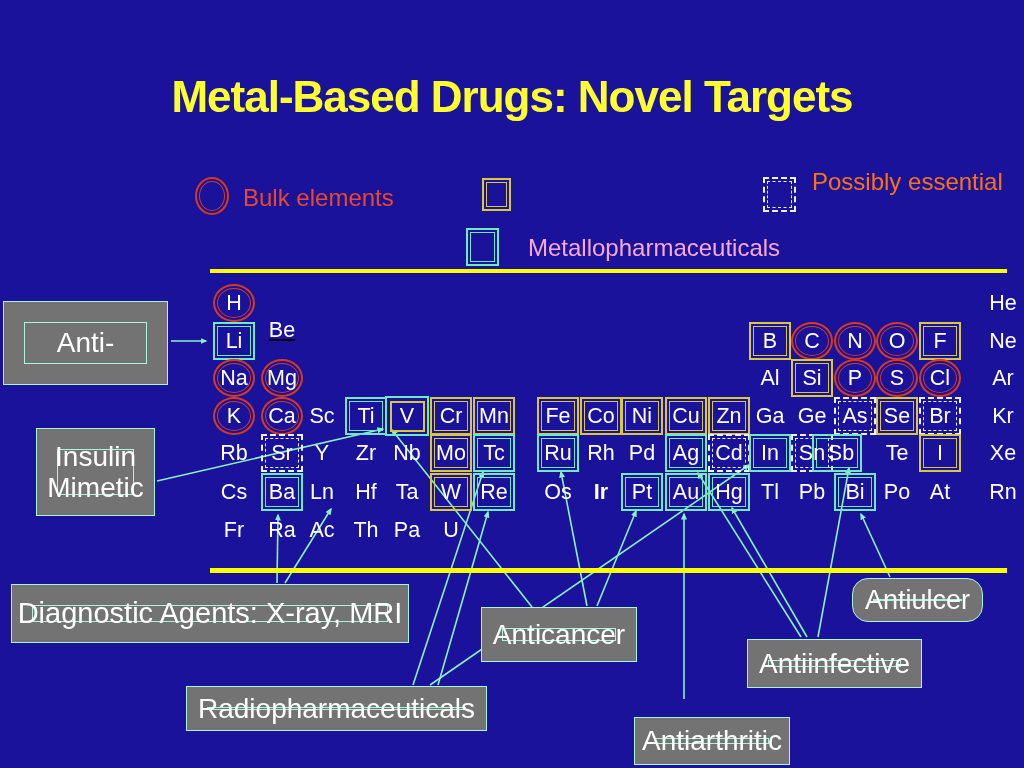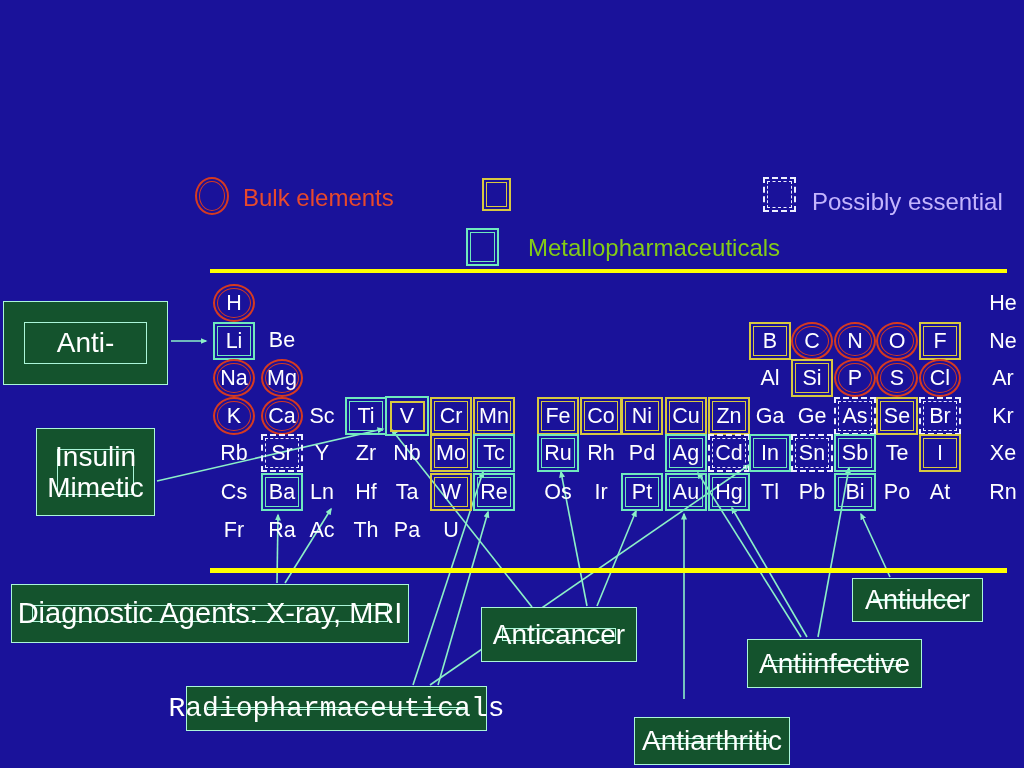--- a/index.html
+++ b/index.html
@@ -19,34 +19,35 @@
   .c-yel .ring1,.c-yel .ring2{border-color:#d8c840;}
   .c-teal .ring1,.c-teal .ring2{border-color:#6fe9bd;}
   .c-dash .ring1,.c-dash .ring2{border-color:#eef0ff;border-style:dashed;}
   
   .el{position:absolute;width:42px;height:38px;display:flex;align-items:center;justify-content:center;}
   .el .sym{position:relative;color:#fff;font-size:21.5px;z-index:2;}
   
   .mix-outer{position:absolute;inset:-1px;border:2px solid #6fe9bd;}
   .mix-inner{position:absolute;inset:3.5px;border:2px solid #d8c840;}
   
-  .ann{position:absolute;border:1.5px solid #abf6d9;padding:20px;background:#14532d;box-sizing:border-box;}
+  .ann{position:absolute;border:1.5px solid #abf6d9;padding:20px;background:#737373;box-sizing:border-box;}
   .ann .inner{width:100%;height:100%;border:1.5px solid #abf6d9;box-sizing:border-box;
               display:flex;flex-direction:column;align-items:center;justify-content:center;
               color:#fff;line-height:1.12;text-align:center;white-space:nowrap;}
   
   #overlay{position:absolute;left:0;top:0;z-index:1;}
   #ptable{position:absolute;left:0;top:0;z-index:2;}
   .annlayer{position:absolute;left:0;top:0;z-index:3;}
 </style>
 </head>
 <body>
 
 <div id="slide">
 
+  <div id="title">Metal-Based Drugs: Novel Targets</div>
 
   <svg id="overlay" width="1024" height="768">
     <defs>
       <marker id="ah" markerWidth="8" markerHeight="8" refX="5.5" refY="3" orient="auto" markerUnits="userSpaceOnUse">
         <path d="M0,0 L7,3 L0,6 z" fill="#8cf0c8"></path>
       </marker>
     </defs>
     <g id="arrow-group">
         <line x1="171" y1="341" x2="206" y2="341" stroke="#8cf0c8" stroke-width="1.6" marker-end="url(#ah)"></line>
         <line x1="157" y1="481" x2="383" y2="429" stroke="#8cf0c8" stroke-width="1.6" marker-end="url(#ah)"></line>
@@ -78,43 +79,43 @@
 
   <span class="lg-mark c-yel" style="left:482px;top:178px;width:29px;height:33px;">
       <i class="ring1"></i>
       <i class="ring2"></i>
     </span>
 
   <span class="lg-mark c-dash" style="left:763px;top:177px;width:33px;height:35px;">
       <i class="ring1"></i>
       <i class="ring2"></i>
     </span>
-  <span class="lg-text" style="left:812px;top:188px;color:#c4b5fd;">Possibly essential</span>
+  <span class="lg-text" style="left:812px;top:168px;color:#f97316;">Possibly essential</span>
 
   <span class="lg-mark c-teal" style="left:466px;top:228px;width:33px;height:38px;">
       <i class="ring1"></i>
       <i class="ring2"></i>
     </span>
-  <span class="lg-text" style="left:528px;top:234px;color:#84cc16;">Metallopharmaceuticals</span>
+  <span class="lg-text" style="left:528px;top:234px;color:#f9a8d4;">Metallopharmaceuticals</span>
 
   <div id="ptable">
       <div class="el round c-red" style="left: 213px; top: 284px;">
         <i class="ring1"></i>
         <i class="ring2"></i>
         <span class="sym">H</span>
       </div>
       <div class="el" style="left: 982px; top: 284px;">
         <span class="sym">He</span>
       </div>
       <div class="el c-teal" style="left: 213px; top: 322px;">
         <i class="ring1"></i>
         <i class="ring2"></i>
         <span class="sym">Li</span>
       </div>
-      <div class="el" style="left: 261px; top: 321px;">
+      <div class="el" style="left: 261px; top: 311px; text-decoration: underline;">
         <span class="sym">Be</span>
       </div>
       <div class="el c-yel" style="left: 749px; top: 322px;">
         <i class="ring1"></i>
         <i class="ring2"></i>
         <span class="sym">B</span>
       </div>
       <div class="el round c-red" style="left: 791px; top: 322px;">
         <i class="ring1"></i>
         <i class="ring2"></i>
@@ -307,21 +308,21 @@
       <div class="el c-teal" style="left: 749px; top: 434px;">
         <i class="ring1"></i>
         <i class="ring2"></i>
         <span class="sym">In</span>
       </div>
       <div class="el c-dash" style="left: 791px; top: 434px;">
         <i class="ring1"></i>
         <i class="ring2"></i>
         <span class="sym">Sn</span>
       </div>
-      <div class="el c-teal" style="left: 834px; top: 434px;">
+      <div class="el c-teal" style="left: 812px; top: 434px; padding-left: 8px;">
         <i class="ring1"></i>
         <i class="ring2"></i>
         <span class="sym">Sb</span>
       </div>
       <div class="el" style="left: 876px; top: 434px;">
         <span class="sym">Te</span>
       </div>
       <div class="el c-yel" style="left: 919px; top: 434px;">
         <i class="ring1"></i>
         <i class="ring2"></i>
@@ -353,21 +354,21 @@
         <span class="sym">W</span>
       </div>
       <div class="el c-teal" style="left: 473px; top: 473px;">
         <i class="ring1"></i>
         <i class="ring2"></i>
         <span class="sym">Re</span>
       </div>
       <div class="el" style="left: 537px; top: 473px;">
         <span class="sym">Os</span>
       </div>
-      <div class="el" style="left: 580px; top: 473px;">
+      <div class="el" style="left: 580px; top: 473px; font-weight: bold;">
         <span class="sym">Ir</span>
       </div>
       <div class="el c-teal" style="left: 621px; top: 473px;">
         <i class="ring1"></i>
         <i class="ring2"></i>
         <span class="sym">Pt</span>
       </div>
       <div class="el c-teal" style="left: 665px; top: 473px;">
         <i class="ring1"></i>
         <i class="ring2"></i>
@@ -428,40 +429,40 @@
       <div class="inner" style="font-size:28px;">
         <span>Insulin</span>
         <span>Mimetic</span>
       </div>
     </div>
     <div class="ann" style="left:11px;top:584px;width:398px;height:59px;">
       <div class="inner" style="font-size:29px;">
         <span>Diagnostic Agents: X-ray, MRI</span>
       </div>
     </div>
-    <div class="ann" style="left:186px;top:686px;width:301px;height:45px;font-family:Liberation Mono, monospace;">
+    <div class="ann" style="left:186px;top:686px;width:301px;height:45px;">
       <div class="inner" style="font-size:28px;">
         <span>Radiopharmaceuticals</span>
       </div>
     </div>
     <div class="ann" style="left:481px;top:607px;width:156px;height:55px;">
       <div class="inner" style="font-size:28px;">
         <span>Anticancer</span>
       </div>
     </div>
     <div class="ann" style="left:634px;top:701px;width:156px;height:48px;margin-top:16px;">
       <div class="inner" style="font-size:28px;">
         <span>Antiarthritic</span>
       </div>
     </div>
     <div class="ann" style="left:747px;top:639px;width:175px;height:49px;">
       <div class="inner" style="font-size:28px;">
         <span>Antiinfective</span>
       </div>
     </div>
-    <div class="ann" style="left:852px;top:578px;width:131px;height:44px;">
+    <div class="ann" style="left:852px;top:578px;width:131px;height:44px;border-radius:16px;">
       <div class="inner" style="font-size:27px;">
         <span>Antiulcer</span>
       </div>
     </div>
   </div>
 
 </div>
 
 </body></html>

